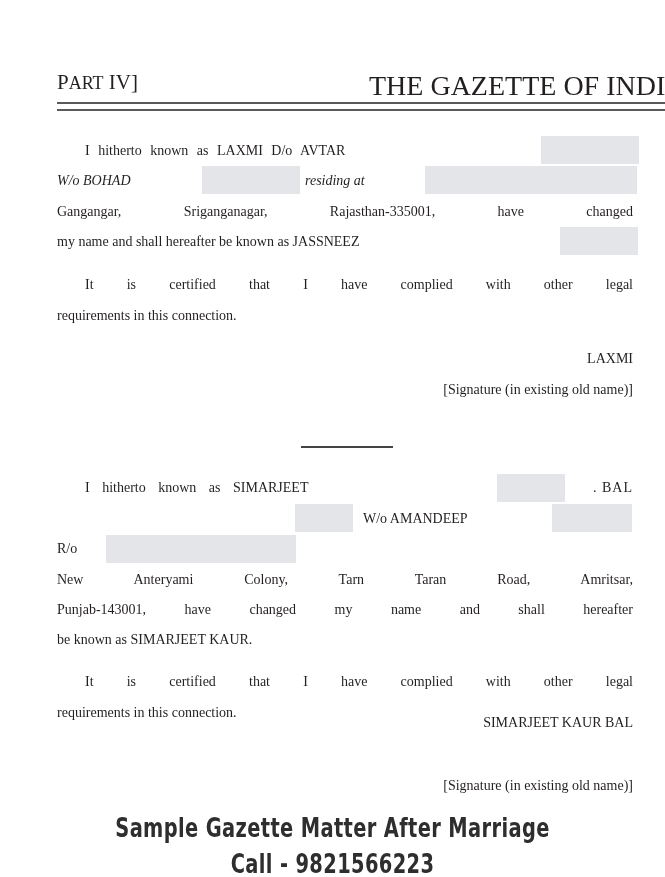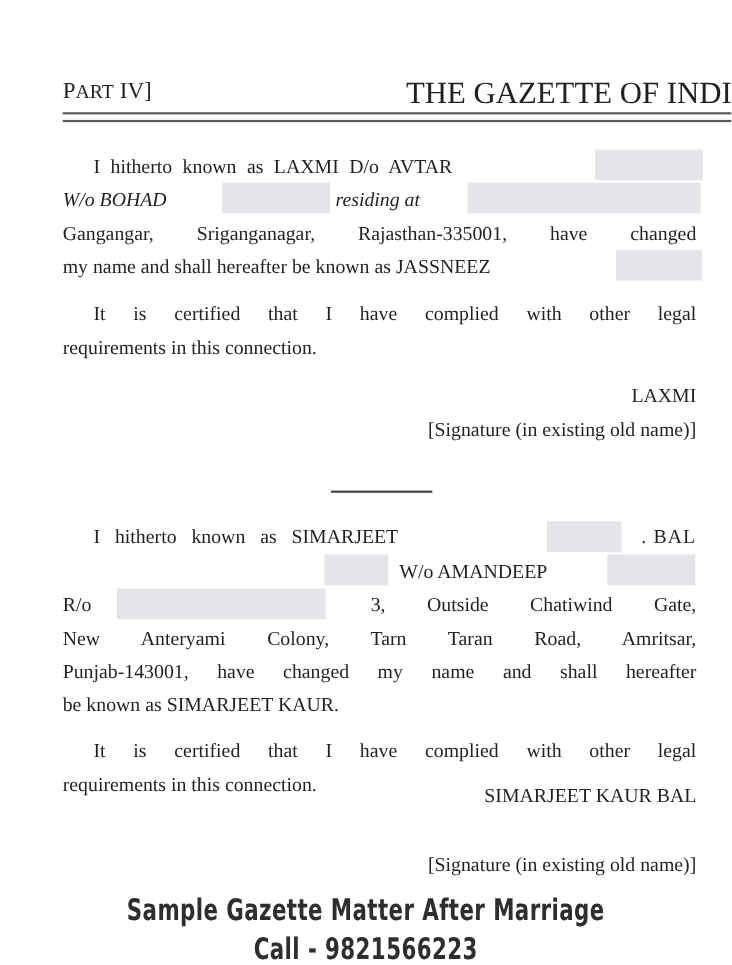--- a/index.html
+++ b/index.html
@@ -3,21 +3,21 @@
   <meta charset="utf-8">
   <style>
     html, body { margin: 0; padding: 0; background: #ffffff; }
     body { width: 665px; height: 877px; position: relative; overflow: hidden;
       font-family: "Liberation Serif", "DejaVu Serif", serif; color: #231f20; }
     .abs { position: absolute; white-space: nowrap; }
     .hdr-left { left: 57px; top: 70px; font-size: 21px; }
     .hdr-left .sc { font-size: 18px; }
     .hdr-right { left: 338px; top: 70px; font-size: 28px; margin-left: 31px; }
     .rule { position: absolute; left: 57px; right: 0; height: 2px; background: #5a5a5a; }
-    .line { position: absolute; left: 57px; width: 576px; font-size: 18px; line-height: 30px; white-space: nowrap; }
+    .line { position: absolute; left: 57px; width: 576px; font-size: 14px; line-height: 30px; white-space: nowrap; }
     .just { text-align: justify; text-align-last: justify; }
     .indent { padding-left: 28px; box-sizing: border-box; }
     .right { text-align: right; }
     .redact { display: inline-block; background: #e3e5e8; vertical-align: middle; height: 28px; }
     .sep { position: absolute; left: 301px; top: 446px; width: 92px; height: 2px; background: #444; }
     .footer { position: absolute; left: 0; width: 665px; text-align: center;
       font-family: "DejaVu Sans", sans-serif; font-weight: bold; color: #2e2e2e;
       transform: scaleX(0.72); font-size: 27px; letter-spacing: 0.5px; }
   </style>
 </head>
@@ -59,21 +59,20 @@
     <span style="position:absolute; right:0; letter-spacing:1px;text-align:right;">. BAL</span>
   </div>
   <div class="line" style="top:504px;">
     <span class="redact" style="position:absolute; left:238px; top:0; width:58px;"></span>
     <span style="position:absolute; left:306px;">W/o AMANDEEP</span>
     <span class="redact" style="position:absolute; left:495px; top:0; width:80px;"></span>
   </div>
   <div class="line" style="top:534px;">
     <span>R/o</span>
     <span class="redact" style="position:absolute; left:49px; top:1px; width:190px;"></span>
-    <span class="just" style="position:absolute; left:280px; width:296px; display:inline-block;">3, Outside Chatiwind Gate,</span>
   </div>
   <div class="line just" style="top:565px;">New Anteryami Colony, Tarn Taran Road, Amritsar,</div>
   <div class="line just" style="top:595px;">Punjab-143001, have changed my name and shall hereafter</div>
   <div class="line" style="top:625px;">be known as SIMARJEET KAUR.</div>
   <div class="line just indent" style="top:667px;">It is certified that I have complied with other legal</div>
   <div class="line" style="top:698px;">requirements in this connection.</div>
   <div class="line right" style="top:708px;">SIMARJEET KAUR BAL</div>
   <div class="line right" style="top:771px;">[Signature (in existing old name)]</div>
 </div>
 

